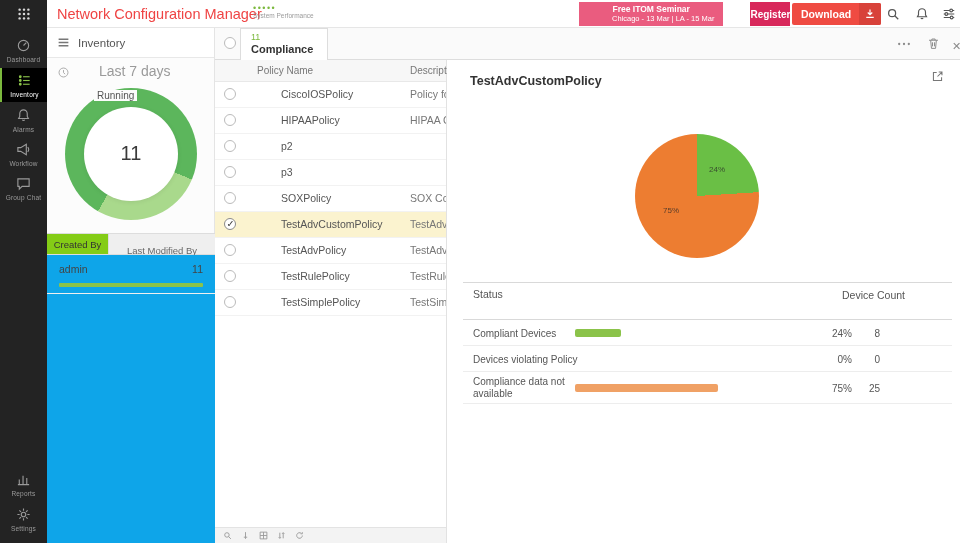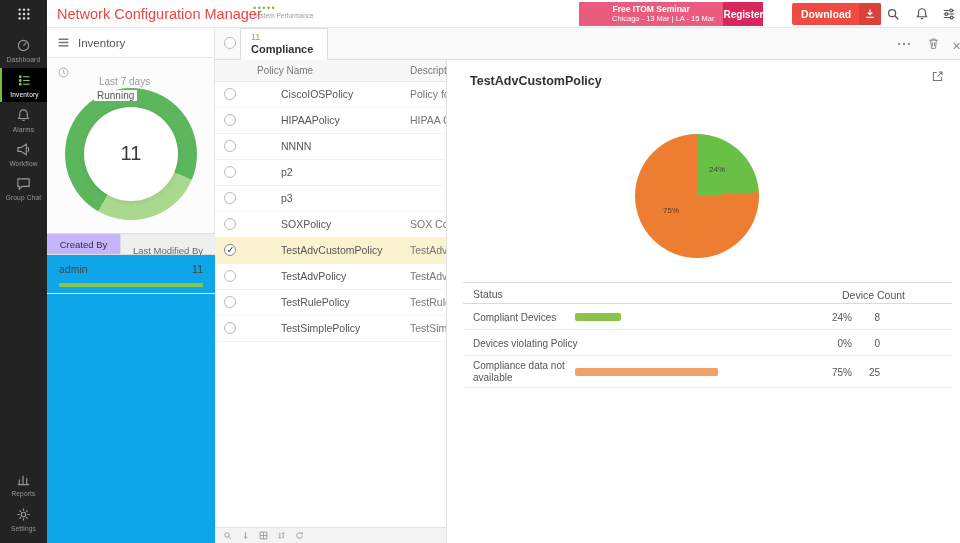--- a/index.html
+++ b/index.html
@@ -14,41 +14,41 @@
   .snav .slb { font-size:6.5px; letter-spacing:.2px; }
   .snav.active { background:#000; color:#fff; border-left:2px solid #7cb93e; }
   .snav.active .sic { color:#8bc34a; }
 
   
   .topbar { position:absolute; left:47px; top:0; width:913px; height:28px; background:#fff; border-bottom:1px solid #e6e6e6; }
   .title { position:absolute; left:10px; top:6px; font-size:14.5px; color:#ef4444; }
   .perf { position:absolute; left:206px; top:4px; }
   .perf .pdots { color:#7cb93e; font-size:9px; letter-spacing:1.5px; line-height:8px; }
   .perf .plb { font-size:6.5px; color:#9a9a9a; }
-  .banner { position:absolute; left:532px; top:2px; height:24px; display:flex; cursor:pointer; }
+  .banner { position:absolute; left:532px; top:2px; height:24px; display:flex; cursor:pointer;gap:27px; }
   .banner-text { background:#ea5c7f; color:#fff; padding:2px 9px; text-align:center; }
   .banner-text .b1 { font-size:8.5px; font-weight:bold; line-height:10px; }
   .banner-text .b2 { font-size:7.5px; line-height:10px;margin-left:24px; }
   .register { background:#d8285b; color:#fff; font-size:10px; font-weight:bold; display:flex; align-items:center; padding:0 0; }
   .download { position:absolute; left:745px; top:3px; height:22px; background:#ef4b42; border-radius:2px; color:#fff; display:flex; align-items:center; font-size:10.5px; font-weight:bold; padding-left:9px; cursor:pointer; }
   .download .dl-ic { margin-left:8px; background:#d8423a; height:22px; width:22px; display:flex; align-items:center; justify-content:center; border-radius:0 2px 2px 0; }
   .hicon { position:absolute; top:7px; color:#555; cursor:pointer; }
 
   
   .invp { position:absolute; left:47px; top:28px; width:168px; height:515px; background:#fcfcfc; border-right:1px solid #e4e4e4; }
   .invh { height:30px; background:#fff; border-bottom:1px solid #e8e8e8; display:flex; align-items:center; gap:8px; padding-left:10px; color:#555; font-size:11.5px; }
   .clock-ic { position:absolute; left:10px; top:38px; color:#aaa; }
-  .range { position:absolute; left:52px; top:48px; font-size:10px; color:#9a9a9a; }
+  .range { position:absolute; left:52px; top:35px; font-size:14px; color:#9a9a9a; }
   .donut { position:absolute; left:18px; top:60px; width:132px; height:132px; border-radius:50%; background:#ddd; }
   .donut .hole { position:absolute; inset:19px; background:#fff; border-radius:50%; box-shadow:0 1px 5px rgba(0,0,0,.08); }
   .donut .dval { position:absolute; left:0; right:0; top:54px; text-align:center; font-size:20px; color:#3a3a3a; z-index:2; }
   .running { position:absolute; left:47px; top:62px; background:#fcfcfc; font-size:10px; color:#555; padding:0 3px; z-index:3; }
   .invtabs { position:absolute; left:0; top:205px; width:168px; height:22px; display:flex; border-top:1px solid #ddd; border-bottom:1px solid #ddd; background:#efefef; font-size:9.5px; color:#666; }
   .invtab { display:flex; align-items:center; justify-content:center; cursor:pointer; }
-  .invtab.t1 { width:74px; background:#c4b5fd; border-right:1px solid #ddd; color:#333; }
+  .invtab.t1 { width:62px; background:#84cc16; border-right:1px solid #ddd; color:#333; }
   .invtab.t2 { flex:1;margin-top:12px; }
   .admin-area { position:absolute; left:0; top:227px; width:168px; bottom:0; background:#0ea5e9; }
   .admin-row { position:absolute; left:12px; right:12px; top:8px; display:flex; justify-content:space-between; font-size:10.5px; color:#444; }
   .admin-bar { position:absolute; left:12px; right:12px; top:28px; height:4px; background:#8bc34a; border-radius:1px; }
   .admin-base { position:absolute; left:0; right:0; top:38px; border-bottom:1px solid #f0f0f0; }
 
   
   .chead { position:absolute; left:215px; top:28px; width:745px; height:32px; background:#fafafa; border-bottom:1px solid #ddd; }
   .selradio { position:absolute; left:9px; top:9px; width:12px; height:12px; border:1px solid #bbb; border-radius:50%; background:#fff; cursor:pointer; }
   .ctab { position:absolute; left:25px; top:0; width:88px; height:32px; background:#fff; border:1px solid #ddd; border-bottom:none; padding:3px 0 0 10px; cursor:pointer; }
@@ -74,21 +74,21 @@
 
   
   .detp { position:absolute; left:447px; top:60px; width:513px; height:483px; background:#fff; }
   .dtitle { position:absolute; left:23px; top:14px; font-size:12.5px; font-weight:bold; color:#333; }
   .expand { position:absolute; right:16px; top:10px; color:#777; cursor:pointer; }
   .pie { position:absolute; left:188px; top:74px; width:124px; height:124px; border-radius:50%; background:#eee; }
   .pl { position:absolute; font-size:8px; color:rgba(40,40,40,.75); z-index:2; }
   .pl24 { left:74px; top:31px; }
   .pl75 { left:28px; top:72px; }
   .stable { position:absolute; left:16px; top:222px; right:8px; }
-  .sthead { position:relative; height:22px; border-top:1px solid #d9d9d9; border-bottom:1px solid #d9d9d9; font-size:10.5px; color:#555; }
+  .sthead { position:relative; height:38px; border-top:1px solid #d9d9d9; border-bottom:1px solid #d9d9d9; font-size:10.5px; color:#555; }
   .sthead .h1 { position:absolute; left:10px; top:5px; }
   .sthead .h2 { position:absolute; right:47px; top:6px; }
   .srow { position:relative; border-bottom:1px solid #ededed; font-size:10px; color:#555; }
   .srow.r1, .srow.r2 { height:26px; }
   .srow.r3 { height:32px; }
   .sname { position:absolute; left:10px; top:8px; width:110px; line-height:1.2; }
   .srow.r3 .sname { top:4px; width:100px; }
   .sbar { position:absolute; left:112px; top:9px; height:8px; border-radius:2px; }
   .srow.r3 .sbar { top:12px; }
   .spct { position:absolute; right:100px; top:8px; }
@@ -308,25 +308,20 @@
       <span class="pname">CiscoIOSPolicy</span>
       <span class="pdesc">Policy for C</span>
     </div>
     <div class="prow">
       <span class="radio"></span>
       <span class="pname">HIPAAPolicy</span>
       <span class="pdesc">HIPAA Con</span>
     </div>
     <div class="prow">
       <span class="radio"></span>
-      <span class="pname">NNNN</span>
-      <span class="pdesc"></span>
-    </div>
-    <div class="prow">
-      <span class="radio"></span>
       <span class="pname">p2</span>
       <span class="pdesc"></span>
     </div>
     <div class="prow">
       <span class="radio"></span>
       <span class="pname">p3</span>
       <span class="pdesc"></span>
     </div>
     <div class="prow">
       <span class="radio"></span>

